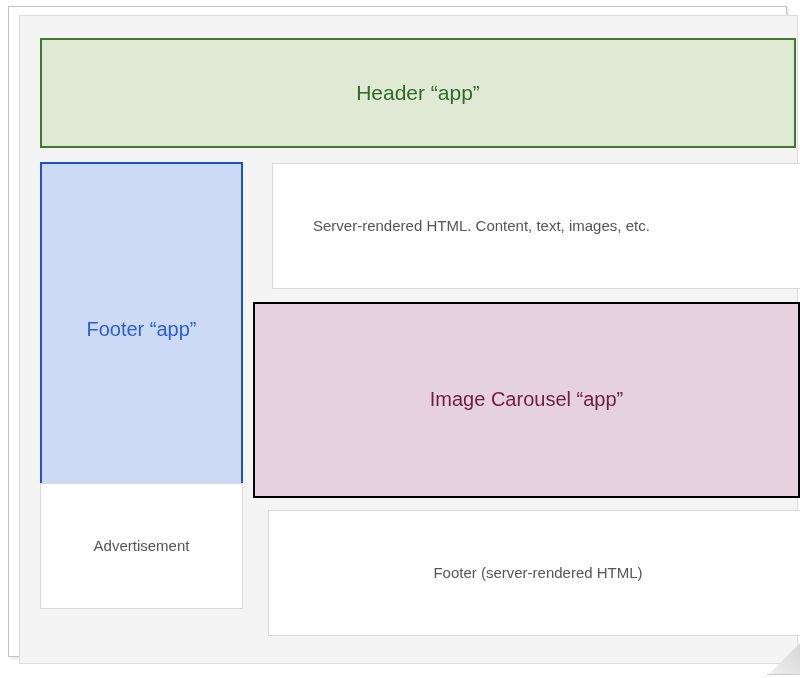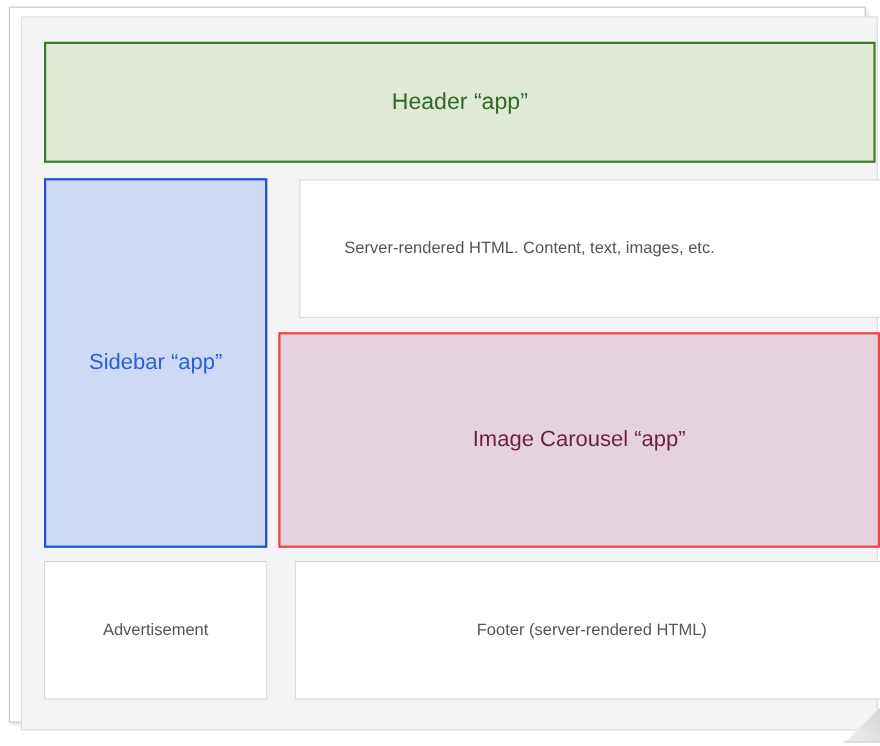--- a/index.html
+++ b/index.html
@@ -137,29 +137,29 @@
     font-size: 15px;
   }
 
   
   .box-carousel {
     left: 233px;
     top: 286px;
     width: 547px;
     height: 196px;
     background: #e6d2de;
-    border: 2px solid #ef4444;
+    border: 2px solid #000000;
     color: #6b1f3c;
     font-size: 20px;
   }
 
   
   .box-ad {
     left: 20px;
-    top: 494px;
+    top: 467px;
     width: 203px;
     height: 126px;
     font-size: 15px;
   }
   .box-ad .line { display: block; }
 
   
   .box-footer {
     left: 248px;
     top: 494px;
@@ -175,21 +175,21 @@
 
   <div class="doc-frame">
 
     <div class="page-area">
 
       <div class="box box-header">
         <span>Header “app”</span>
       </div>
 
       <div class="box box-sidebar">
-        <span>Sidebar “app”</span>
+        <span>Footer “app”</span>
       </div>
 
       <div class="box box-plain box-content">
         <span>Server-rendered HTML. Content, text, images, etc.</span>
       </div>
 
       <div class="box box-carousel">
         <span>Image Carousel “app”</span>
       </div>
 

